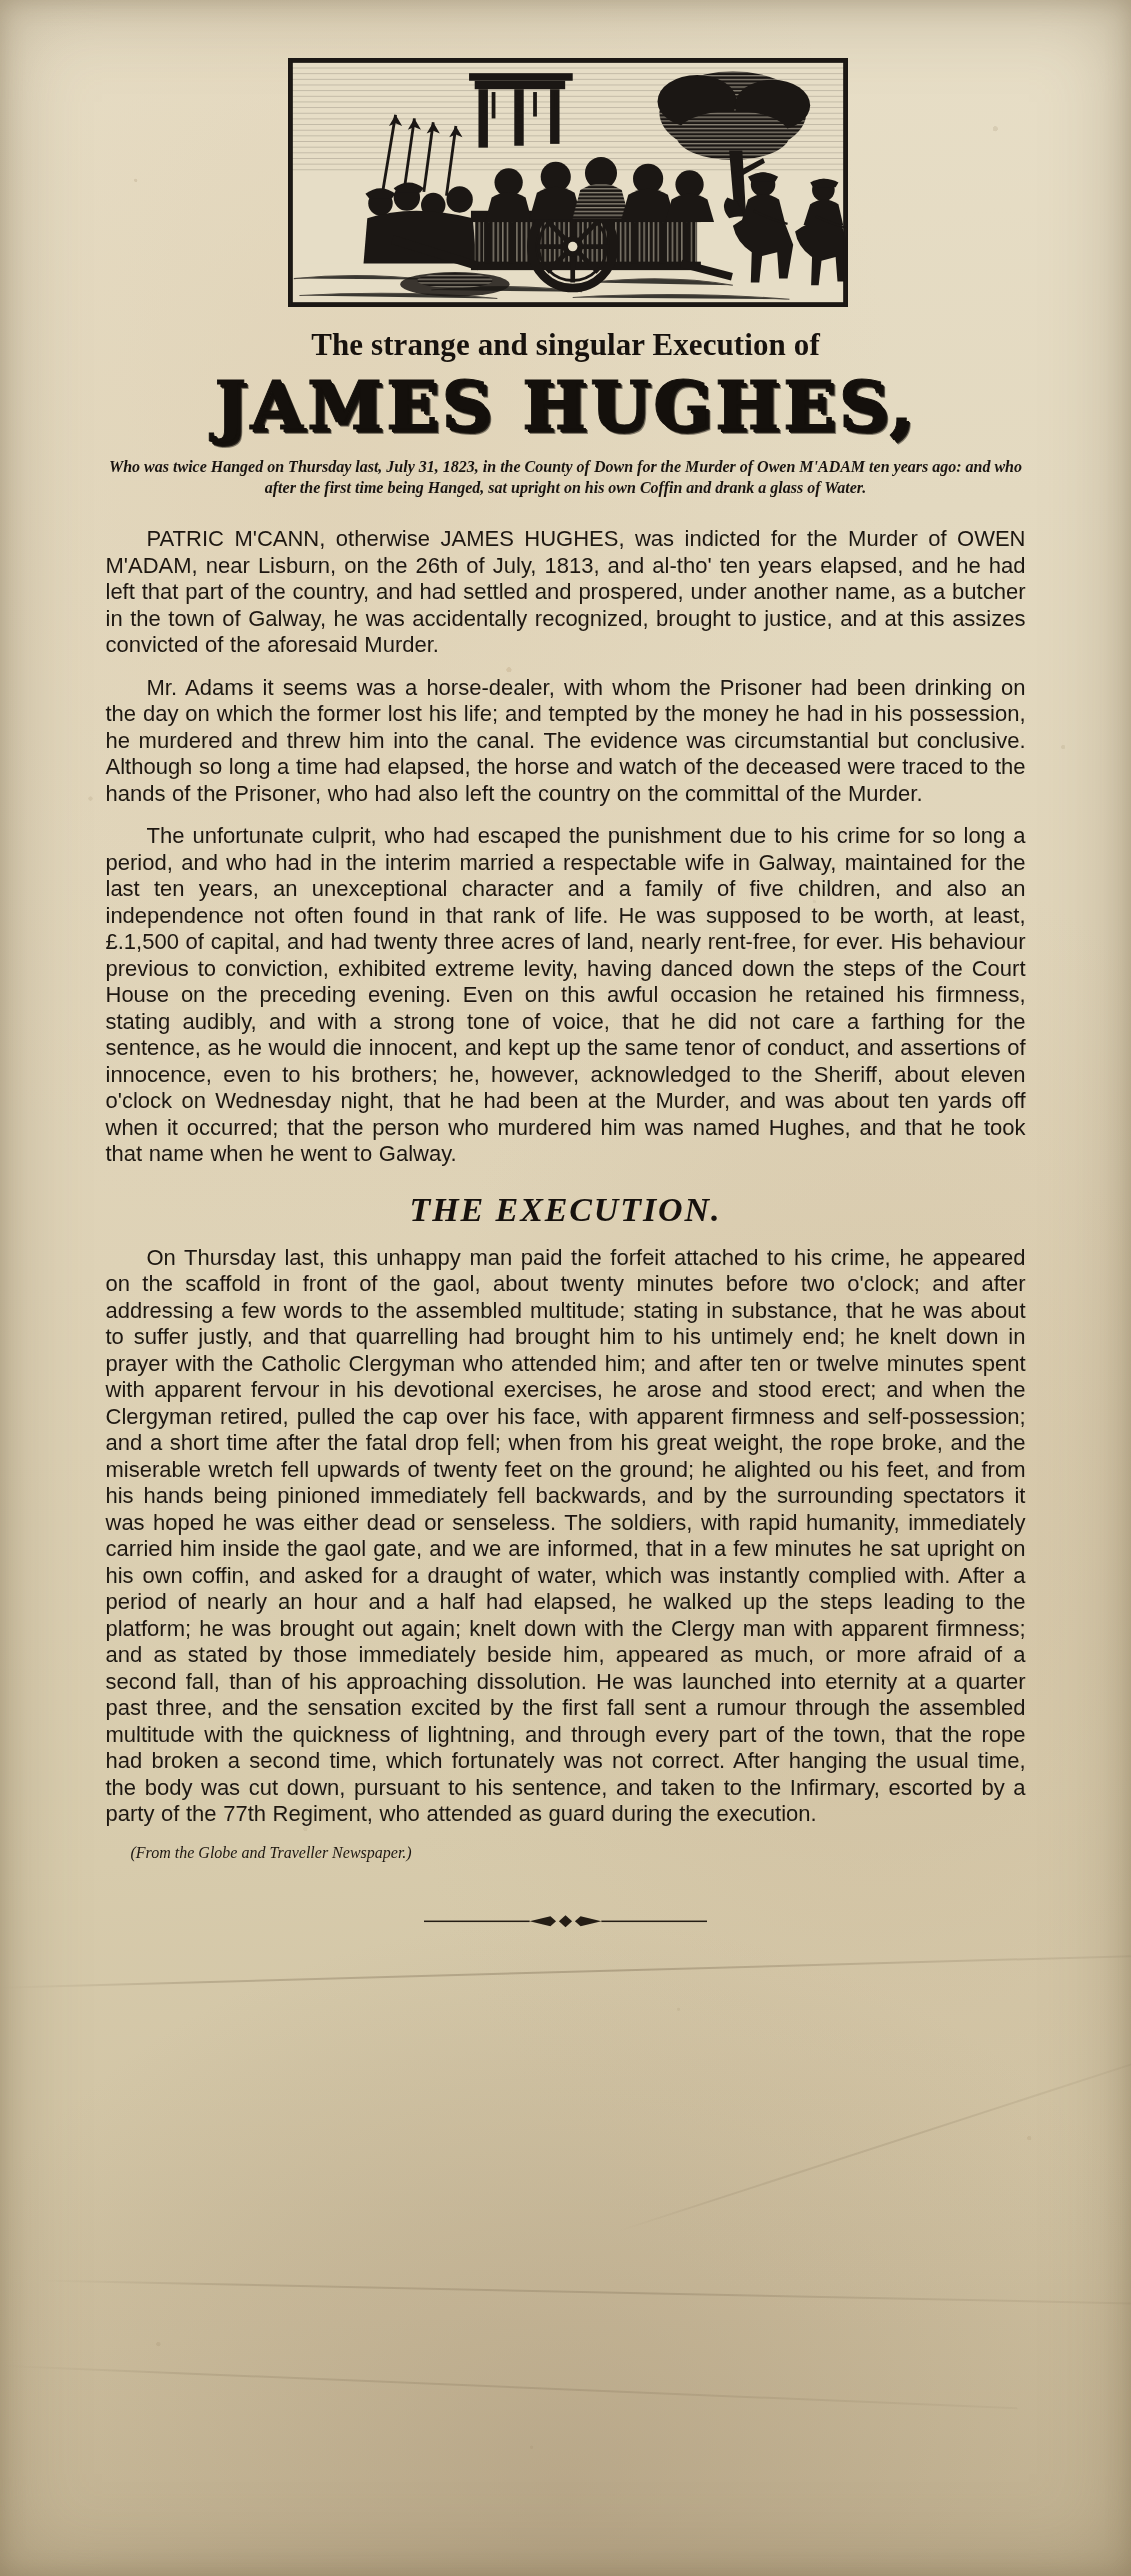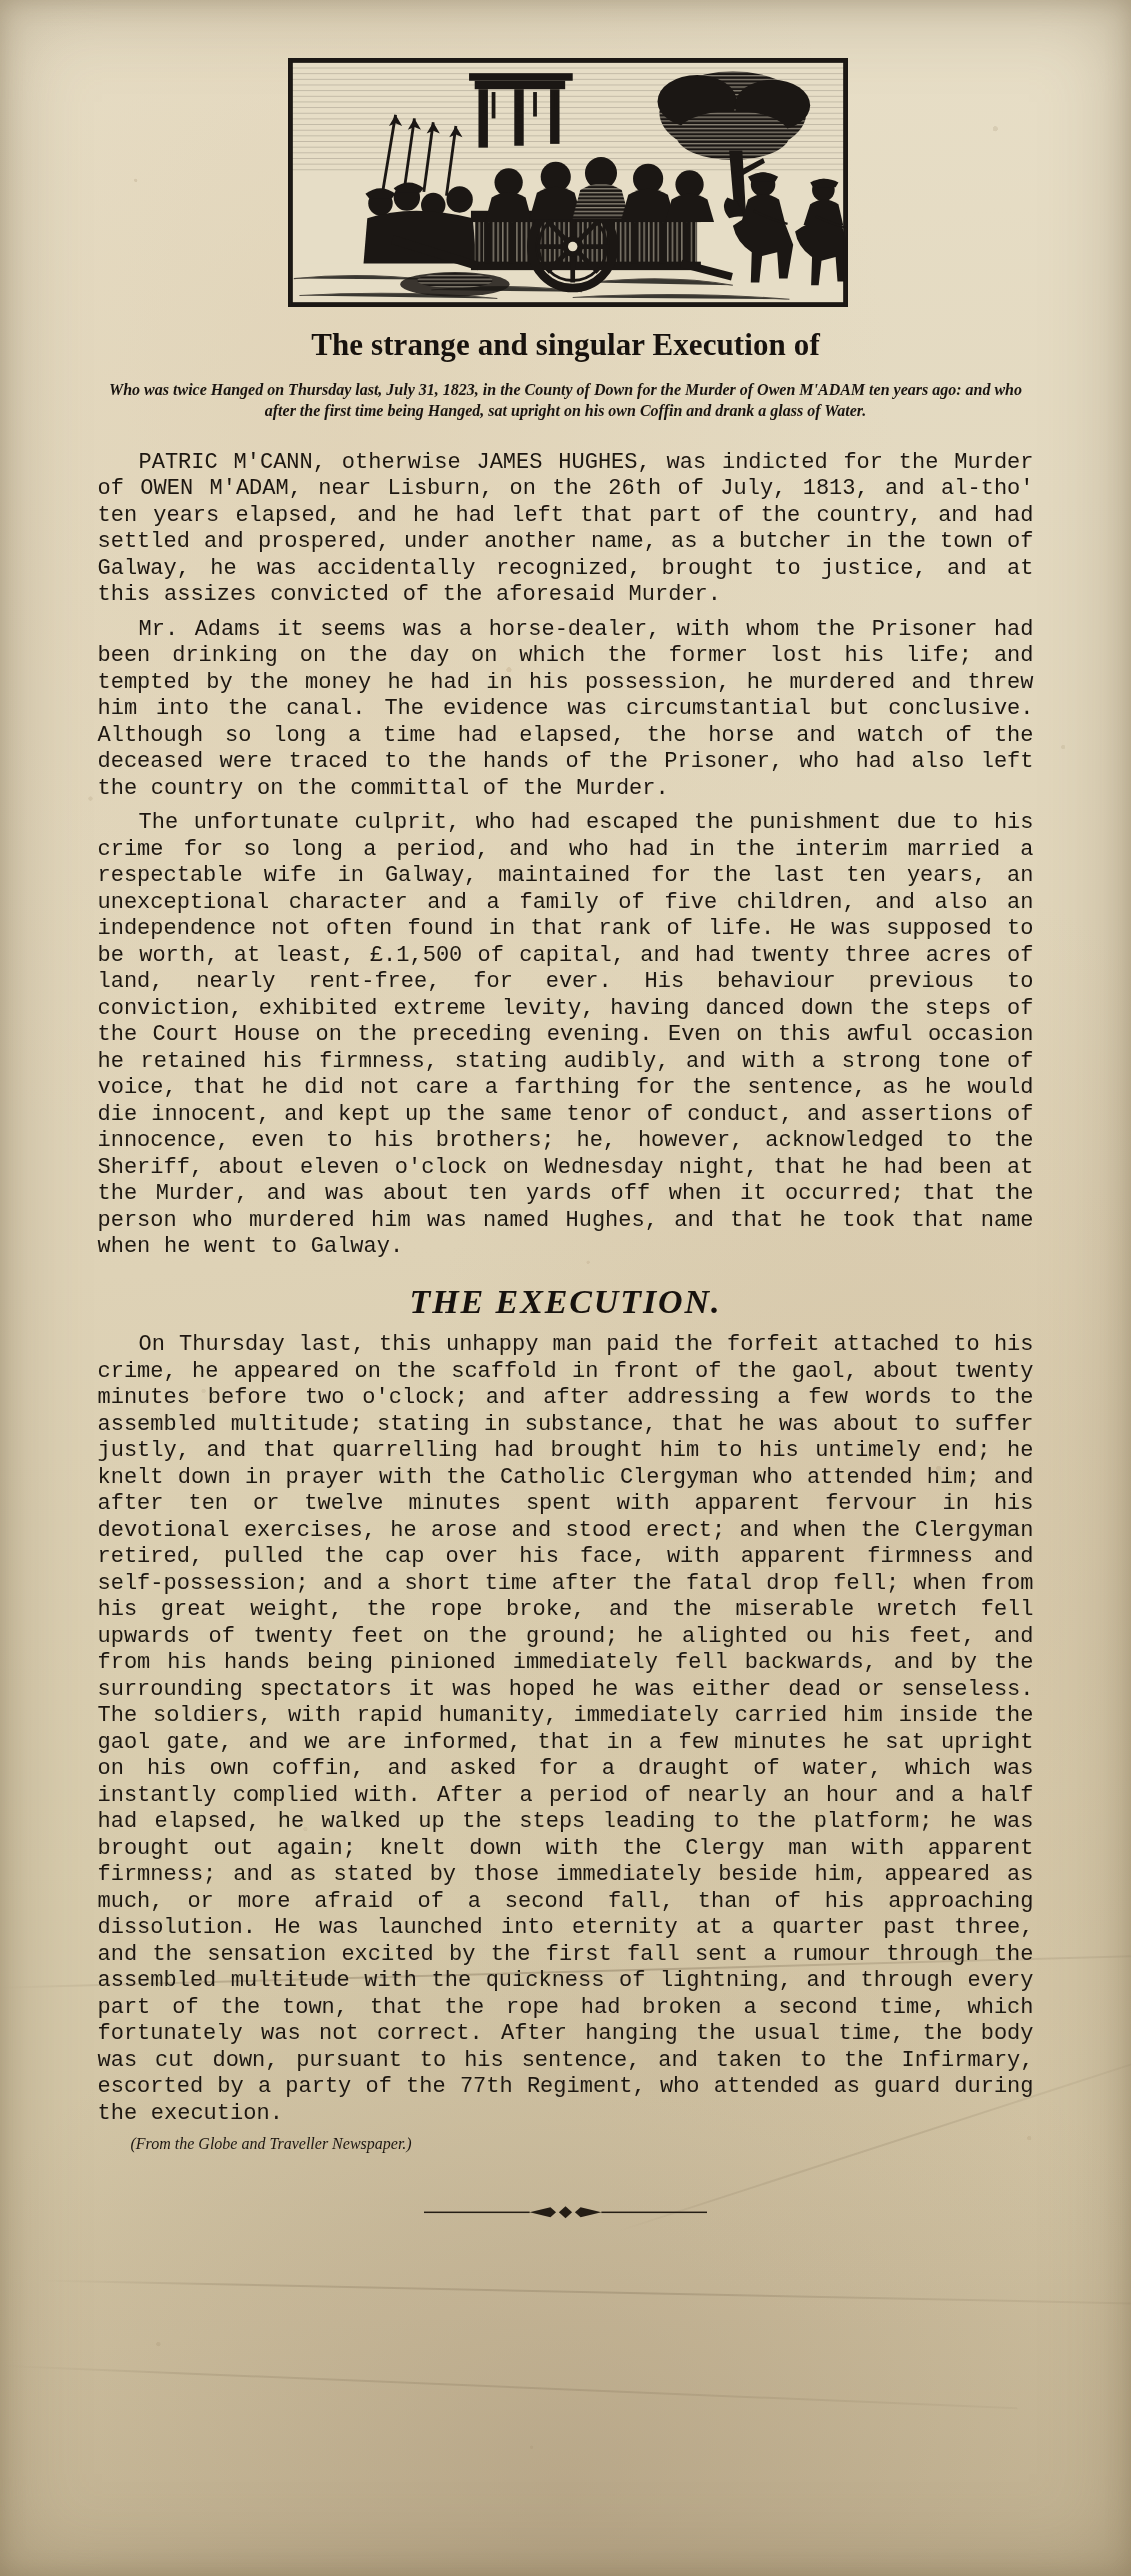--- a/index.html
+++ b/index.html
@@ -120,28 +120,28 @@
   }
 
   
   .body {
     margin-top: 28px;
     width: 952px;
     margin-left: auto;
     margin-right: auto;
   }
   .body p {
-    margin: 8px;
+    margin: 16px;
     text-align: justify;
     text-align-last: left;
     font-size: 22px;
     line-height: 1.205;
     color: #1d1711;
     text-indent: 41px;
-    font-family: Liberation Mono, monospace;
+    font-family: Liberation Sans, sans-serif;
     word-spacing: 0.5px;
   }
   .sec-head {
     text-align: center;
     font-size: 34px;
     font-weight: 700;
     font-style: italic;
     letter-spacing: 1.9px;
     color: #17120e;
     margin: 22.6px 0 11.3px;
@@ -320,20 +320,21 @@
         </g>
         <g stroke="#1b1714" stroke-width="2.5" fill="none">
           <path d="M492 160 q20 10 36 14 M558 166 q18 8 32 12"></path>
         </g>
 
         <rect x="1.5" y="1.5" width="587" height="257" fill="none" stroke="#1b1714" stroke-width="3"></rect>
       </svg>
     </div>
 
     <div class="hd-line1">The strange and singular Execution of</div>
+    <div class="hd-name">JAMES HUGHES,</div>
     <div class="hd-sub">Who was twice Hanged on Thursday last, July 31, 1823, in the County of Down for the Murder of Owen M'ADAM ten years ago: and who after the first time being Hanged, sat upright on his own Coffin and drank a glass of Water.</div>
 
     <div class="body">
       <p>PATRIC M'CANN, otherwise JAMES HUGHES, was indicted for the Murder of OWEN M'ADAM, near Lisburn, on the 26th of July, 1813, and al-tho' ten years elapsed, and he had left that part of the country, and had settled and prospered, under another name, as a butcher in the town of Galway, he was accidentally recognized, brought to justice, and at this assizes convicted of the aforesaid Murder.</p>
       <p>Mr. Adams it seems was a horse-dealer, with whom the Prisoner had been drinking on the day on which the former lost his life; and tempted by the money he had in his possession, he murdered and threw him into the canal. The evidence was circumstantial but conclusive. Although so long a time had elapsed, the horse and watch of the deceased were traced to the hands of the Prisoner, who had also left the country on the committal of the Murder.</p>
       <p>The unfortunate culprit, who had escaped the punishment due to his crime for so long a period, and who had in the interim married a respectable wife in Galway, maintained for the last ten years, an unexceptional character and a family of five children, and also an independence not often found in that rank of life. He was supposed to be worth, at least, £.1,500 of capital, and had twenty three acres of land, nearly rent-free, for ever. His behaviour previous to conviction, exhibited extreme levity, having danced down the steps of the Court House on the preceding evening. Even on this awful occasion he retained his firmness, stating audibly, and with a strong tone of voice, that he did not care a farthing for the sentence, as he would die innocent, and kept up the same tenor of conduct, and assertions of innocence, even to his brothers; he, however, acknowledged to the Sheriff, about eleven o'clock on Wednesday night, that he had been at the Murder, and was about ten yards off when it occurred; that the person who murdered him was named Hughes, and that he took that name when he went to Galway.</p>
 
       <div class="sec-head">THE EXECUTION.</div>
 
       <p>On Thursday last, this unhappy man paid the forfeit attached to his crime, he appeared on the scaffold in front of the gaol, about twenty minutes before two o'clock; and after addressing a few words to the assembled multitude; stating in substance, that he was about to suffer justly, and that quarrelling had brought him to his untimely end; he knelt down in prayer with the Catholic Clergyman who attended him; and after ten or twelve minutes spent with apparent fervour in his devotional exercises, he arose and stood erect; and when the Clergyman retired, pulled the cap over his face, with apparent firmness and self-possession; and a short time after the fatal drop fell; when from his great weight, the rope broke, and the miserable wretch fell upwards of twenty feet on the ground; he alighted ou his feet, and from his hands being pinioned immediately fell backwards, and by the surrounding spectators it was hoped he was either dead or senseless. The soldiers, with rapid humanity, immediately carried him inside the gaol gate, and we are informed, that in a few minutes he sat upright on his own coffin, and asked for a draught of water, which was instantly complied with. After a period of nearly an hour and a half had elapsed, he walked up the steps leading to the platform; he was brought out again; knelt down with the Clergy man with apparent firmness; and as stated by those immediately beside him, appeared as much, or more afraid of a second fall, than of his approaching dissolution. He was launched into eternity at a quarter past three, and the sensation excited by the first fall sent a rumour through the assembled multitude with the quickness of lightning, and through every part of the town, that the rope had broken a second time, which fortunately was not correct. After hanging the usual time, the body was cut down, pursuant to his sentence, and taken to the Infirmary, escorted by a party of the 77th Regiment, who attended as guard during the execution.</p>

